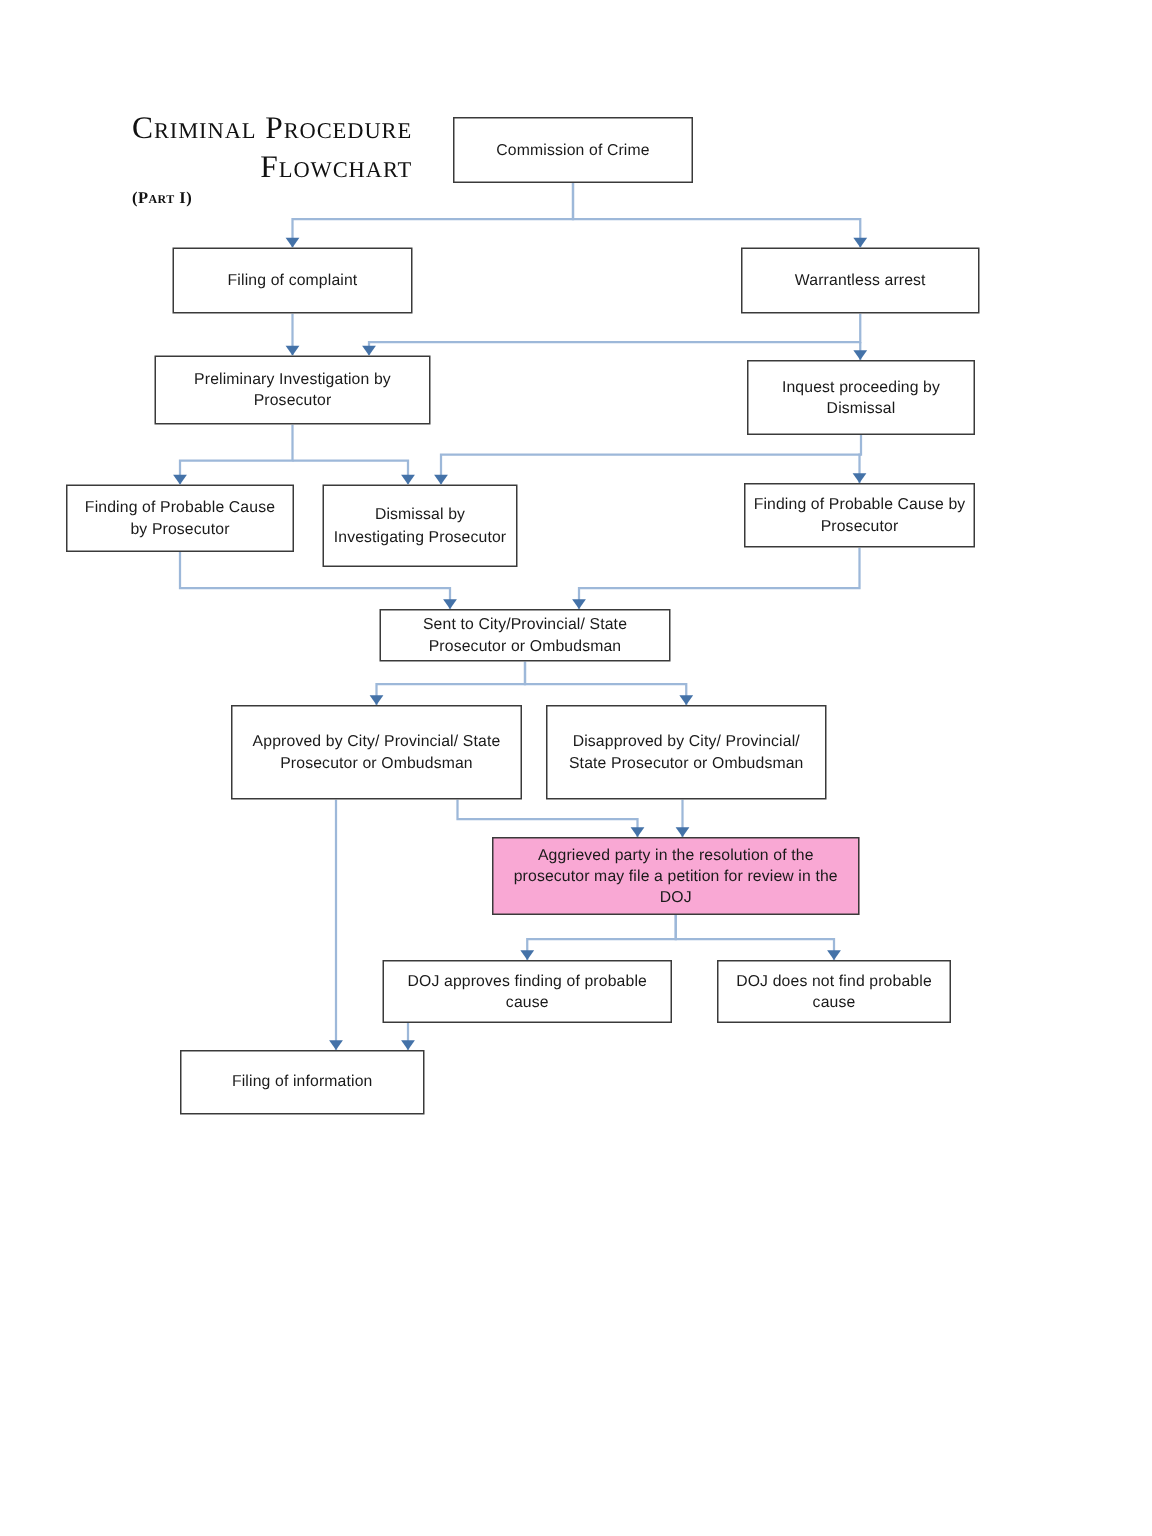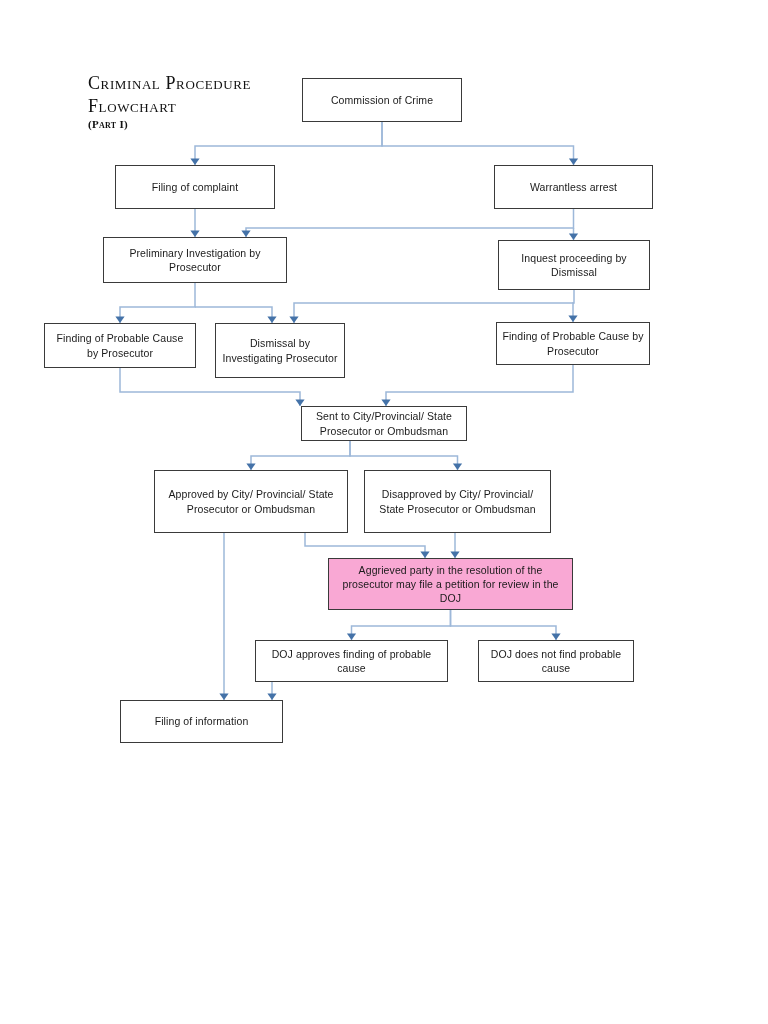--- a/index.html
+++ b/index.html
@@ -53,25 +53,26 @@
   
   #title-block {
     position: absolute;
     left: 88px;
     top: 72px;
     z-index: 3;
     font-family: "Liberation Serif", serif;
     color: #111111;
   }
   .title-line1, .title-line2 {
-    font-size: 18px;
+    font-size: 21px;
     font-variant: small-caps;
     letter-spacing: 0.6px;
     line-height: 1.25;
     white-space: nowrap;
+    text-align: right;
   }
   .title-part {
     font-size: 11px;
     font-variant: small-caps;
     letter-spacing: 0.3px;
     margin-top: 1px;
     white-space: nowrap;
     font-weight: bold;
   }
 </style>
@@ -145,21 +146,21 @@
       </div>
       <div class="node" style="left: 44px; top: 323px; width: 152px; height: 45px; border-color: rgb(58, 58, 58); background: rgb(255, 255, 255); color: rgb(26, 26, 26);">
         <span>Finding of Probable Cause by Prosecutor</span>
       </div>
       <div class="node" style="left: 215px; top: 323px; width: 130px; height: 55px; border-color: rgb(58, 58, 58); background: rgb(255, 255, 255); color: rgb(26, 26, 26);">
         <span>Dismissal by Investigating Prosecutor</span>
       </div>
       <div class="node" style="left: 496px; top: 322px; width: 154px; height: 43px; border-color: rgb(58, 58, 58); background: rgb(255, 255, 255); color: rgb(26, 26, 26);">
         <span>Finding of Probable Cause by Prosecutor</span>
       </div>
-      <div class="node" style="left: 253px; top: 406px; width: 166px; height: 35px; border-color: rgb(58, 58, 58); background: rgb(255, 255, 255); color: rgb(26, 26, 26); margin-left: 48px;">
+      <div class="node" style="left: 253px; top: 406px; width: 194px; height: 35px; border-color: rgb(58, 58, 58); background: rgb(255, 255, 255); color: rgb(26, 26, 26);">
         <span>Sent to City/Provincial/ State Prosecutor or Ombudsman</span>
       </div>
       <div class="node" style="left: 154px; top: 470px; width: 194px; height: 63px; border-color: rgb(58, 58, 58); background: rgb(255, 255, 255); color: rgb(26, 26, 26);">
         <span>Approved by City/ Provincial/ State Prosecutor or Ombudsman</span>
       </div>
       <div class="node" style="left: 364px; top: 470px; width: 187px; height: 63px; border-color: rgb(58, 58, 58); background: rgb(255, 255, 255); color: rgb(26, 26, 26);">
         <span>Disapproved by City/ Provincial/ State Prosecutor or Ombudsman</span>
       </div>
       <div class="node" style="left: 328px; top: 558px; width: 245px; height: 52px; border-color: rgb(58, 58, 58); background: #f9a8d4; color: rgb(26, 26, 26);">
         <span>Aggrieved party in the resolution of the prosecutor may file a petition for review in the DOJ</span>

